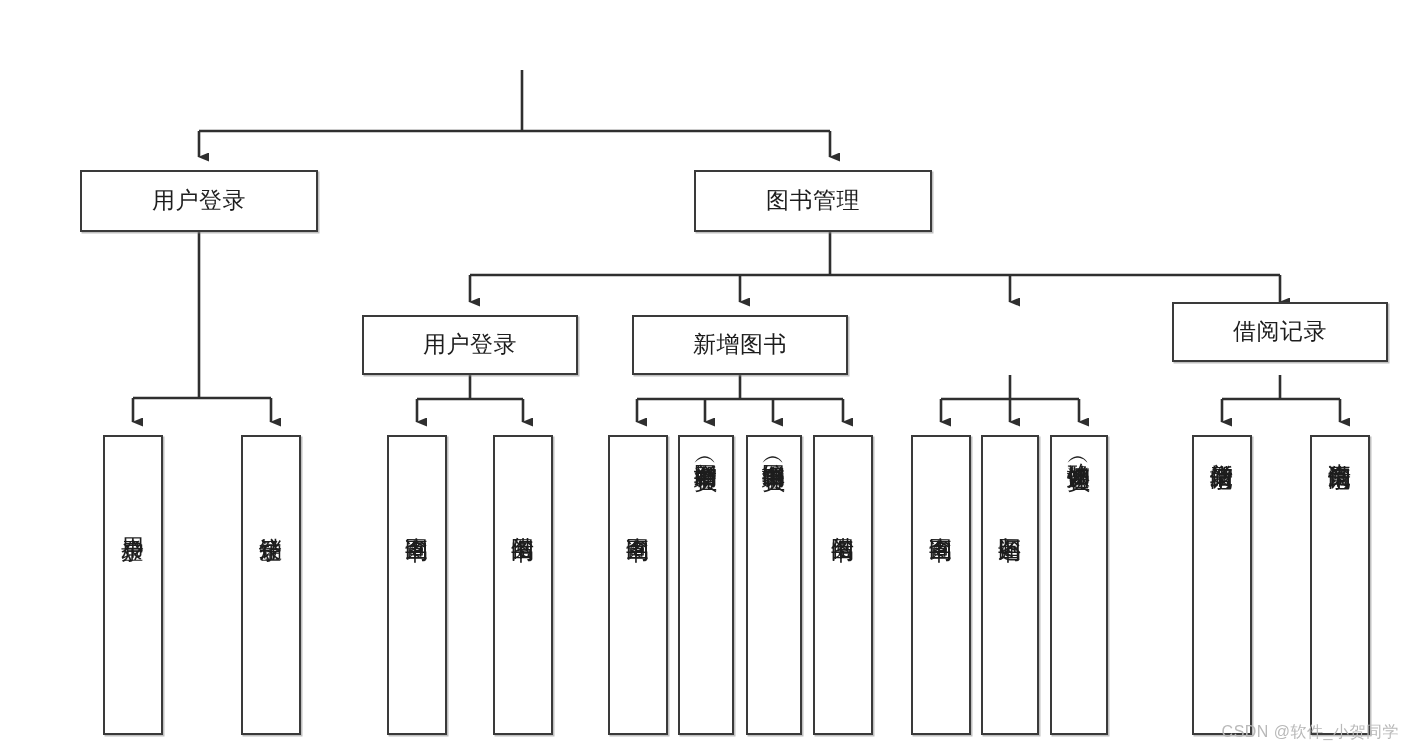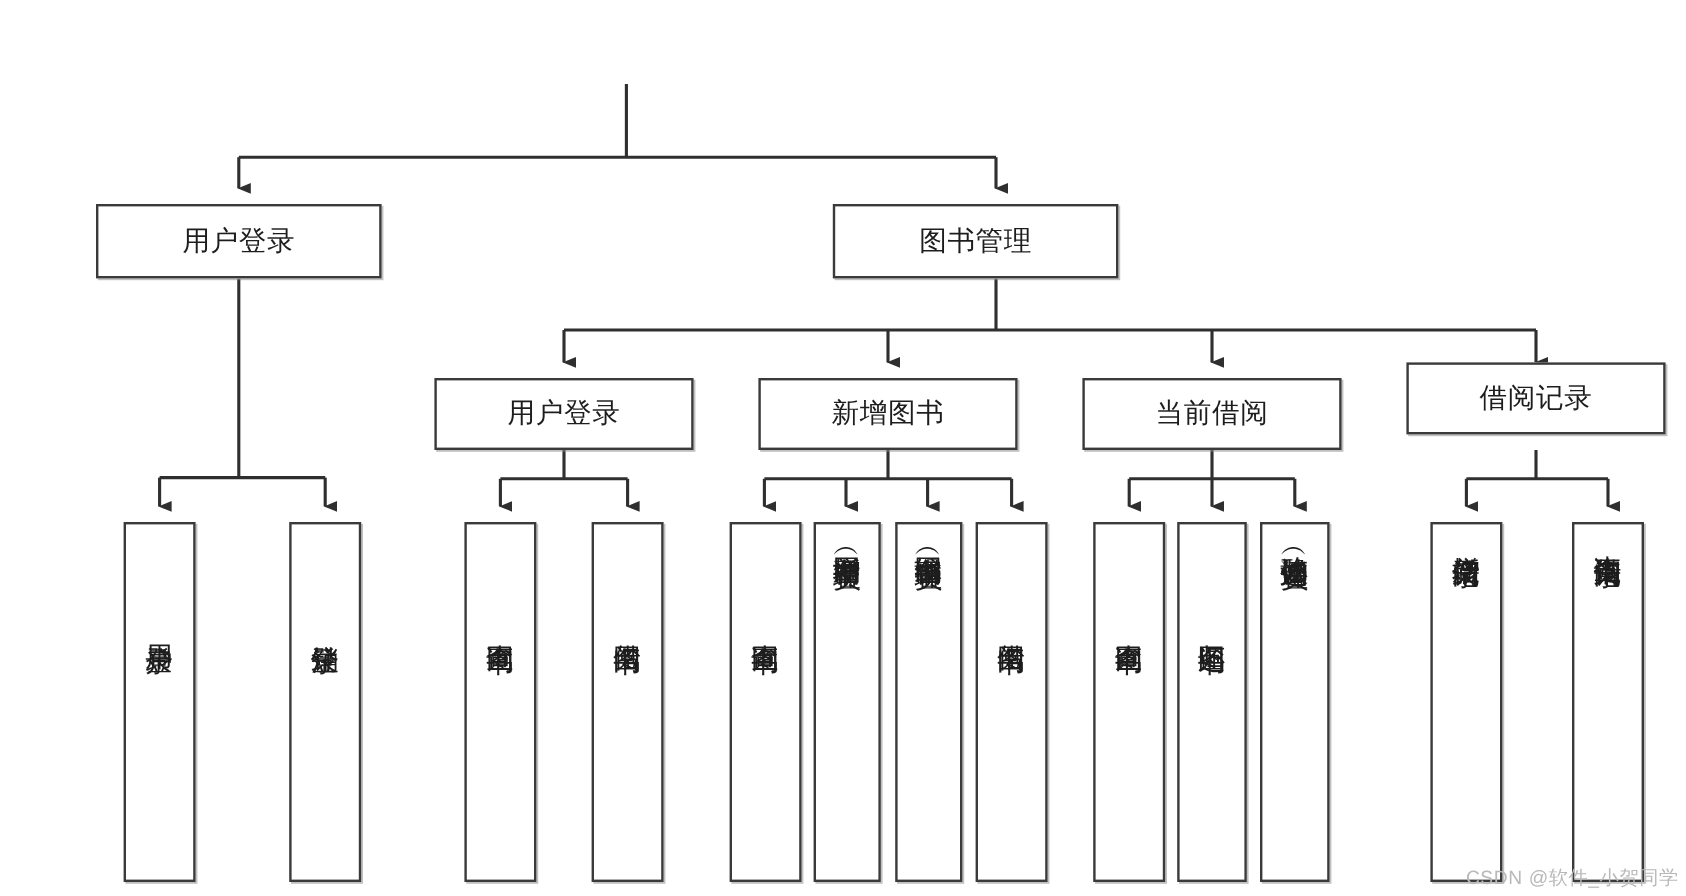--- a/index.html
+++ b/index.html
@@ -142,23 +142,20 @@
   <div class="node h-node" style="left:694px; top:170px; width:238px; height:62px;">
     <span class="label">图书管理</span>
   </div>
 
   <div class="node h-node" style="left:362px; top:315px; width:216px; height:60px;">
     <span class="label">用户登录</span>
   </div>
   <div class="node h-node" style="left:632px; top:315px; width:216px; height:60px;">
     <span class="label">新增图书</span>
   </div>
-  <div class="node h-node" style="left:902px; top:315px; width:216px; height:60px;">
-    <span class="label">当前借阅</span>
-  </div>
   <div class="node h-node" style="left:1172px; top:302px; width:216px; height:60px;">
     <span class="label">借阅记录</span>
   </div>
 
   <div class="node v-node mid" style="left:103px; top:435px; width:60px; height:300px;">
     <span class="label">用户登录</span>
   </div>
   <div class="node v-node mid" style="left:241px; top:435px; width:60px; height:300px;">
     <span class="label">注销登录</span>
   </div>

